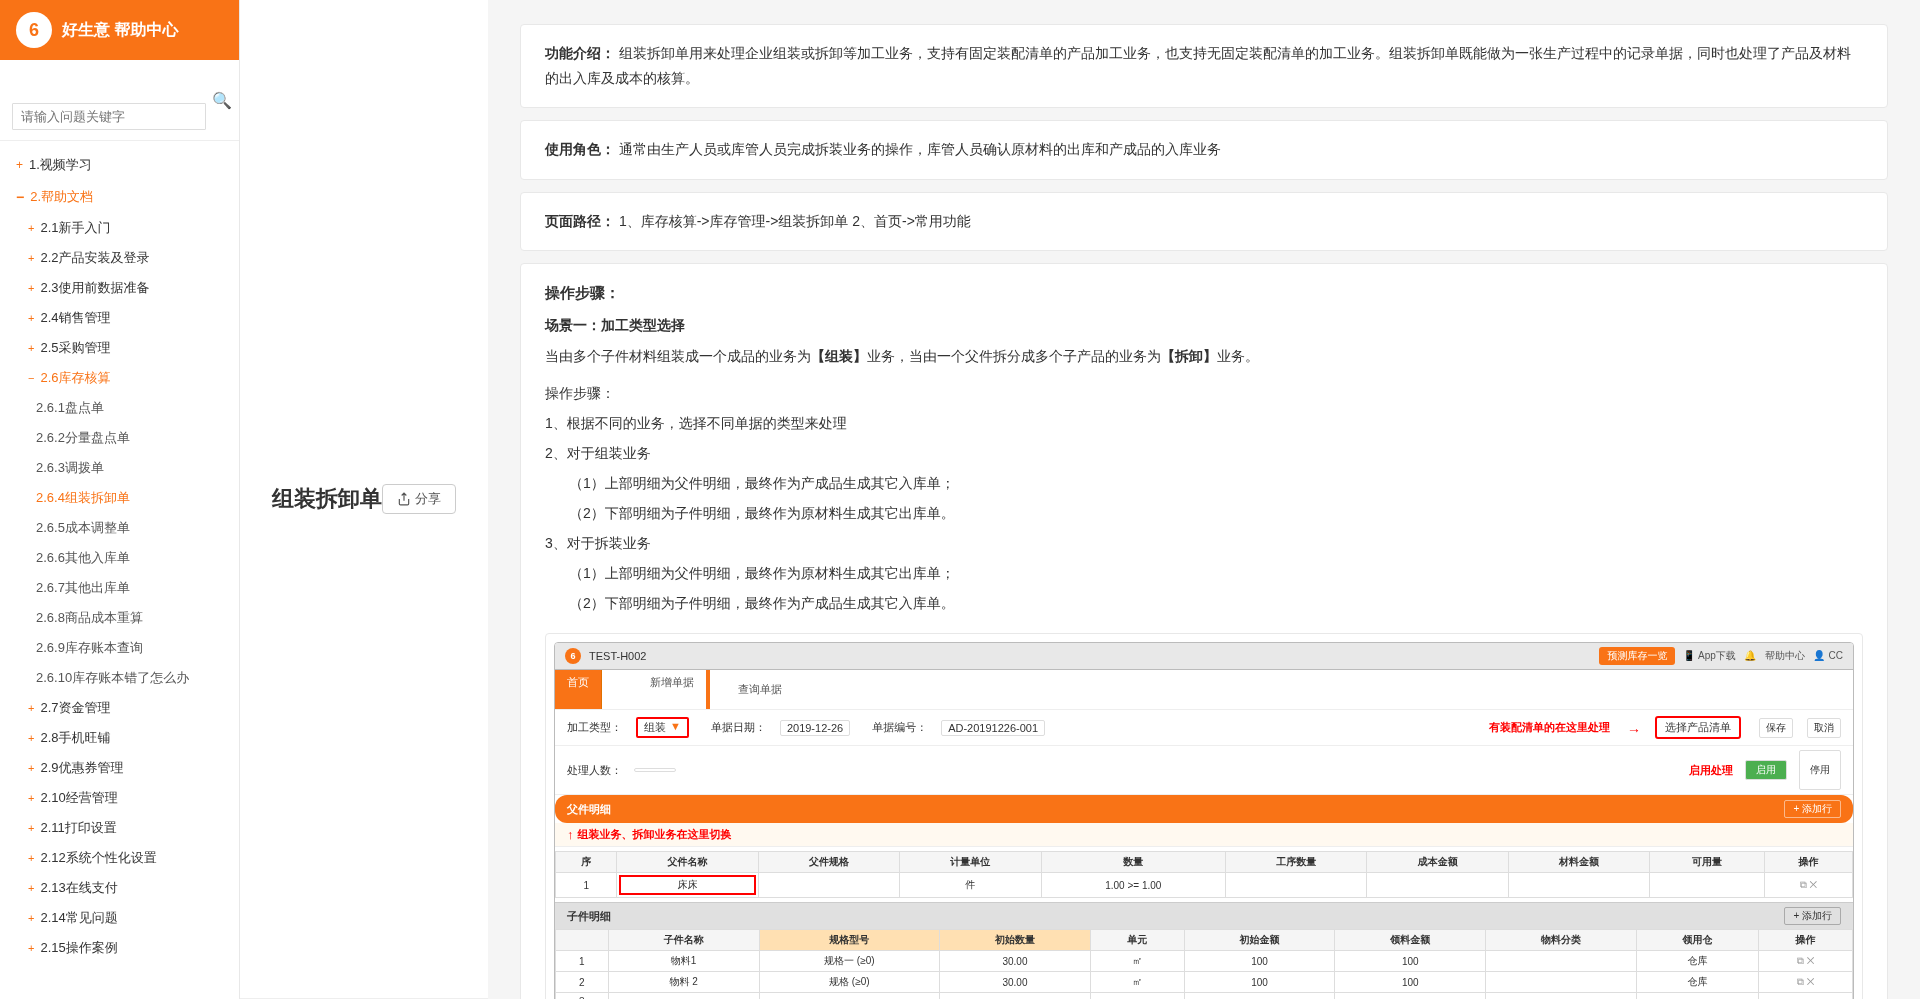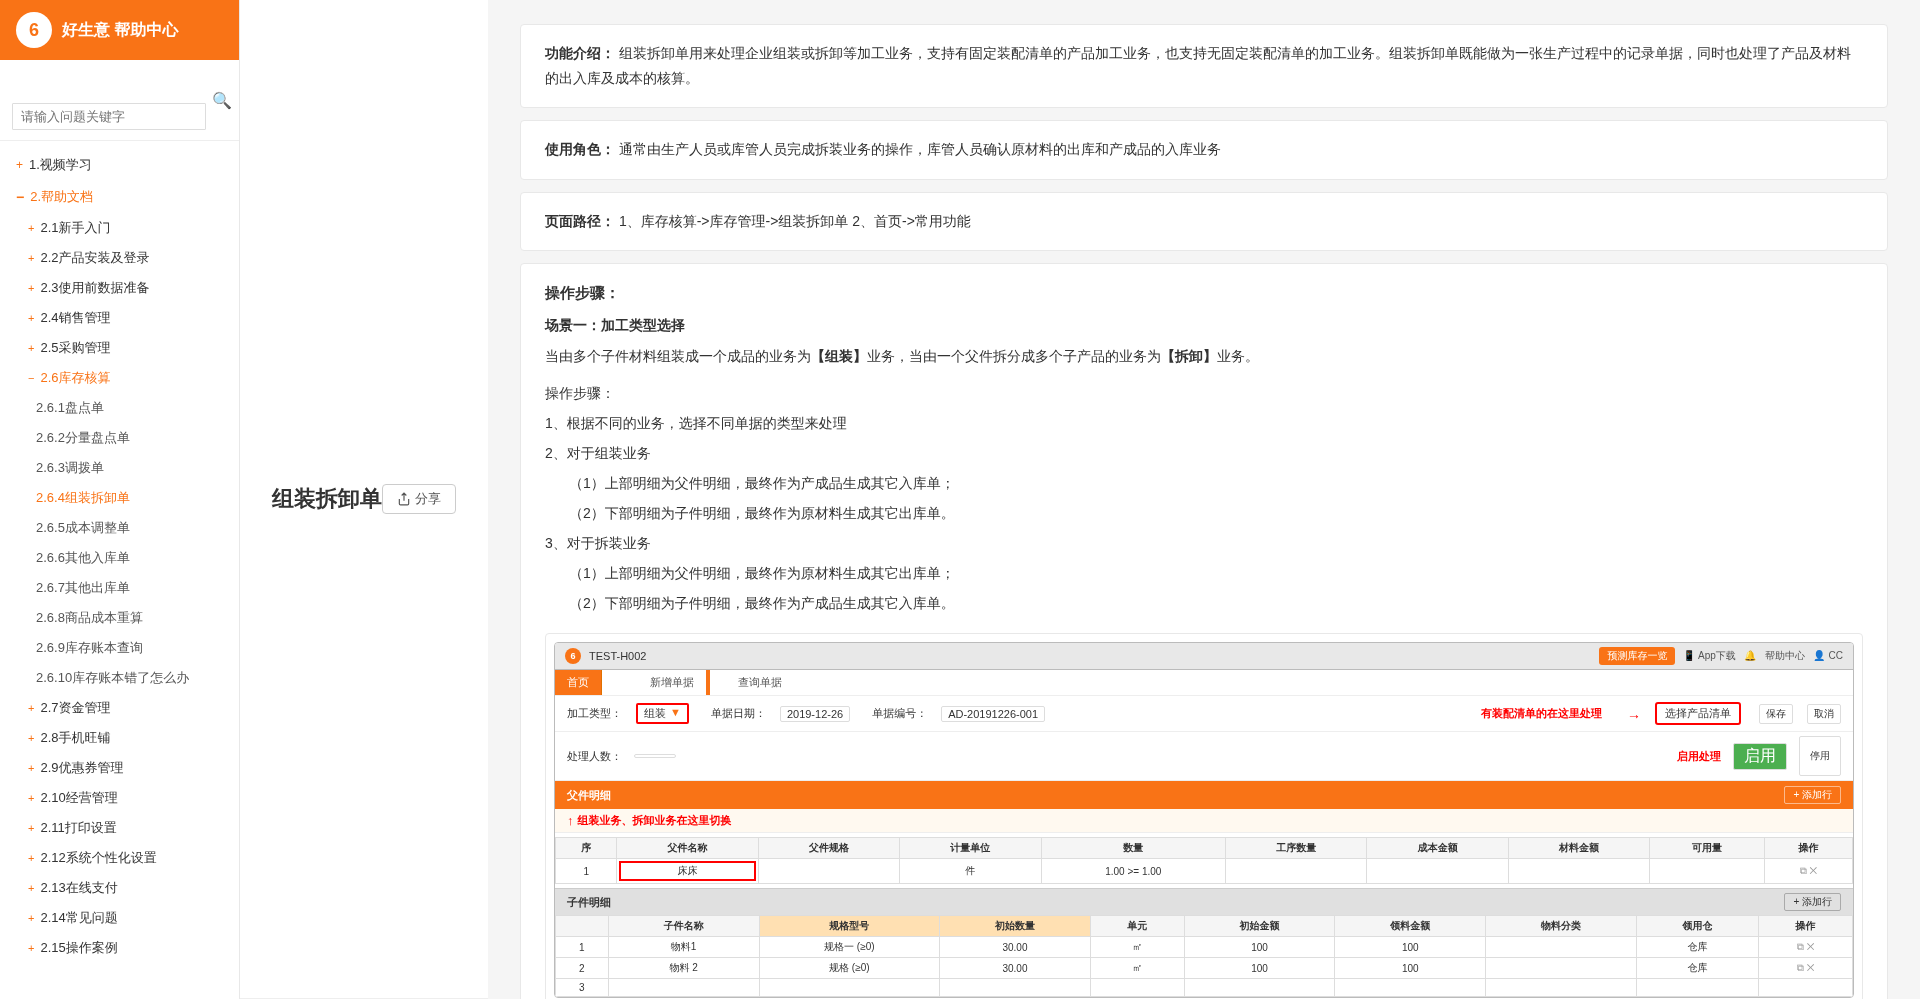--- a/index.html
+++ b/index.html
@@ -370,53 +370,53 @@
             <span style="background:#f97316;width:16px;height:16px;border-radius:50%;display:inline-flex;align-items:center;justify-content:center;color:#fff;font-size:9px;font-weight:bold;">6</span>
             <span style="font-size:11px;">TEST-H002</span>
             <span style="flex:1"></span>
             <button class="mock-orange-btn">预测库存一览</button>
             <span style="font-size:10px; color:#555;">📱 App下载 &nbsp; 🔔 &nbsp; 帮助中心 &nbsp; 👤 CC</span>
           </div>
 
           <div style="background:#fff; border-bottom:1px solid #eee; display:flex; font-size:11px;gap:16px;">
             <div style="padding:5px 12px; background:#f97316; color:#fff; border-right:1px solid #e07000;">首页</div>
             <div style="padding:5px 12px; color:#555; border-right:4px solid #f97316;margin-left:20px;">新增单据</div>
-            <div style="padding:5px 12px; color:#555;">查询单据</div>
+            <div style="padding:12px 12px; color:#555;">查询单据</div>
           </div>
 
           <div style="background:#fff; padding:6px 12px; border-bottom:1px solid #eee; display:flex; align-items:center; gap:14px; font-size:11px; position:relative;">
             <span>加工类型：</span>
             <span style="border:2px solid red; padding:1px 6px; border-radius:2px; display:inline-flex; gap:4px;">
               <span>组装</span>
               <span style="color:#f97316;">▼</span>
             </span>
             <span style="margin-left:8px;">单据日期：</span>
             <span style="border:1px solid #ddd; padding:1px 6px; border-radius:2px;">2019-12-26</span>
             <span style="margin-left:8px;">单据编号：</span>
             <span style="border:1px solid #ddd; padding:1px 6px; border-radius:2px;">AD-20191226-001</span>
             <span style="flex:1;"></span>
 
-            <span style="color:red;font-size:11px;font-weight:bold;margin-right:11px;text-align:right;">有装配清单的在这里处理</span>
+            <span style="color:red;font-size:11px;font-weight:bold;margin-right:3px;text-align:right;">有装配清单的在这里处理</span>
             <span style="color:red;font-size:14px;">→</span>
             <span style="border:2px solid red; padding:2px 8px; border-radius:3px; background:#fff; color:#333; font-size:11px;">选择产品清单</span>
             <span style="border:1px solid #ddd; padding:2px 6px; border-radius:2px; font-size:10px; margin-left:4px;">保存</span>
             <span style="border:1px solid #ddd; padding:2px 6px; border-radius:2px; font-size:10px;">取消</span>
           </div>
 
           <div style="background:#fff; padding:4px 12px; border-bottom:1px solid #eee; font-size:11px; display:flex; align-items:center; gap:12px; position:relative;">
             <span>处理人数：</span>
             <span style="border:1px solid #ddd; padding:1px 20px; border-radius:2px;"></span>
             <span style="flex:1;"></span>
 
             <span style="color:red;font-size:11px;font-weight:bold;">启用处理</span>
-            <span style="border:1px solid #ddd; padding:2px 10px; border-radius:2px; font-size:16px; background:#4CAF50; color:#fff;">启用</span>
+            <span style="border:1px solid #ddd; padding:2px 10px; border-radius:2px; font-size:10px; background:#4CAF50; color:#fff;">启用</span>
             <span style="border:1px solid #ddd; padding:12px 10px; border-radius:2px; font-size:10px;">停用</span>
           </div>
 
-          <div style="background:#f97316; color:#fff; padding:5px 12px; font-size:11px; display:flex; align-items:center; justify-content:space-between;">
+          <div style="background:#f97316; color:#fff; padding:5px 12px; font-size:11px; display:flex; align-items:center; justify-content:space-between;border-radius:12px;">
             <span style="font-weight:bold;">父件明细</span>
             <span style="font-size:10px; border:1px solid rgba(255,255,255,0.5); padding:1px 8px; border-radius:2px;">+ 添加行</span>
           </div>
 
           <div style="background:#fff9f0; padding:4px 12px; font-size:11px; border-bottom:1px solid #eee; color:red; font-weight:bold; display:flex; align-items:center; gap:4px;">
             <span style="color:red;font-size:13px;">↑</span>
             <span>组装业务、拆卸业务在这里切换</span>
           </div>
 
           <div style="padding:4px 0; background:#fff;">

